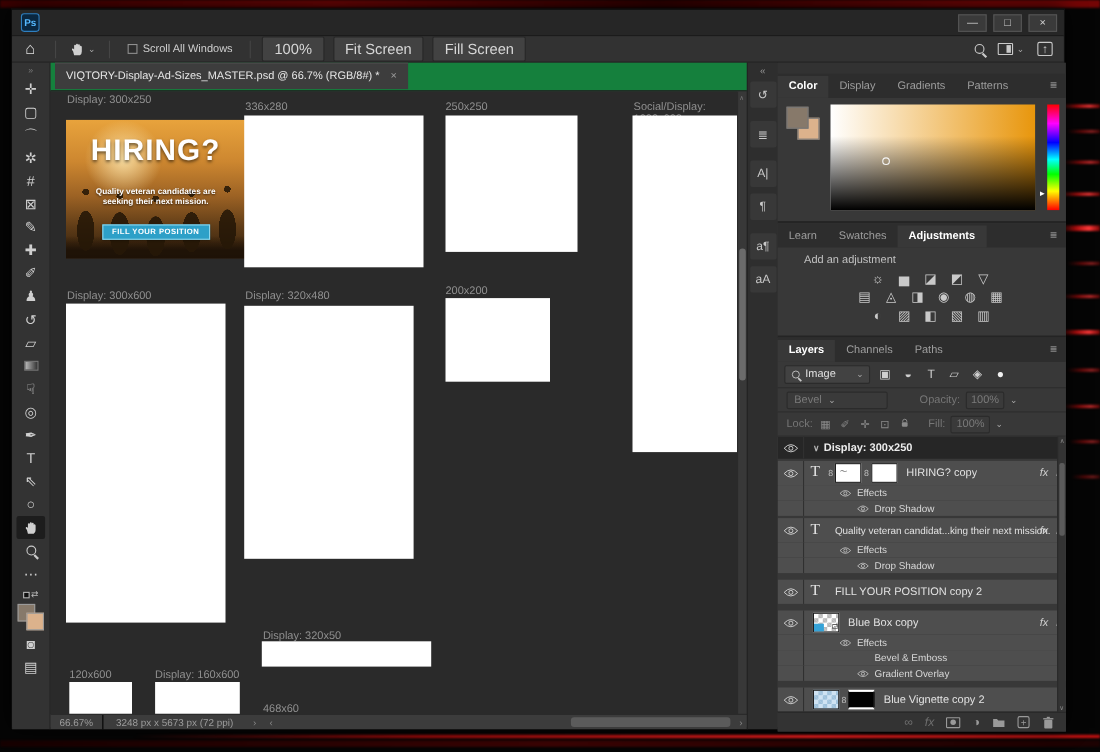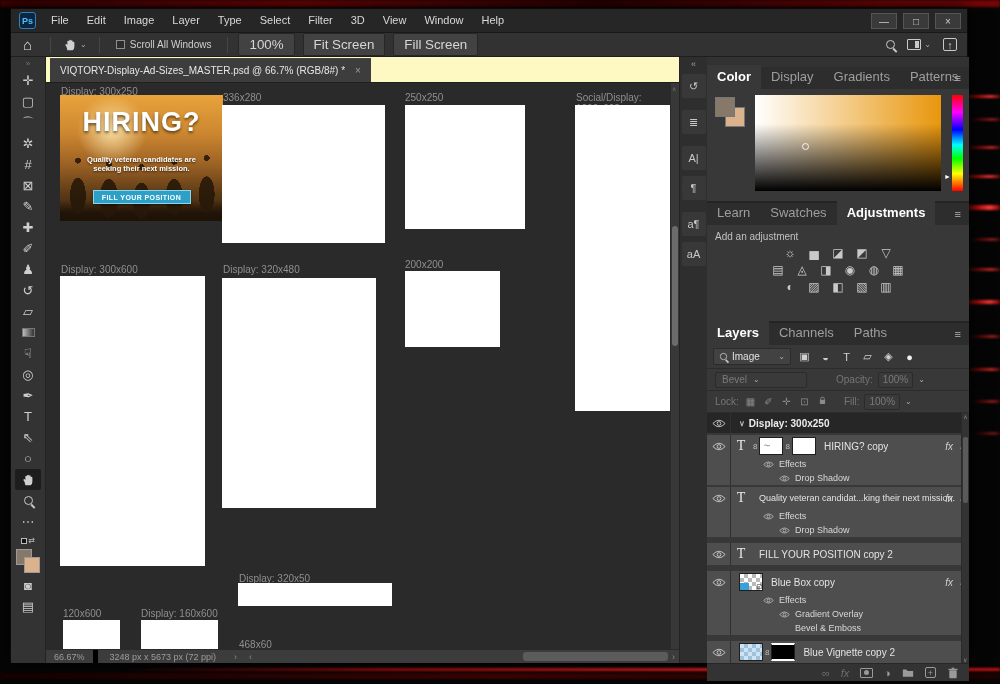--- a/index.html
+++ b/index.html
@@ -64,32 +64,32 @@
   .tool.selected { background:#1d1d1d; border-radius:2px; }
   .tool .ic { width:14px; height:14px; fill:#cfcfcf; }
   .grad-ic { width:13px; height:9px; background:linear-gradient(90deg,#bbb,#333); border:1px solid #777;}
   .mini-swap { display:flex; align-items:center; gap:1px; margin-top:4px; color:#bbb; font-size:8px;}
   .msq { width:6px; height:6px; border:1px solid #bbb; } .msq.f { background:#111; }
   .swatches { position:relative; width:26px; height:26px; margin-top:4px;}
   .sw-fg { position:absolute; left:1px; top:0; width:16px; height:16px; border:1px solid #9a9a9a; }
   .sw-bg { position:absolute; left:9px; top:8px; width:16px; height:16px; border:1px solid #9a9a9a; }
 
   
-  .tabbar { position:absolute; left:35px; top:48px; width:633px; height:26px; background:#fef9c3;
-            border-bottom:1px solid #1f1f1f; display:flex; align-items:center;}
+  .tabbar { position:absolute; left:35px; top:48px; width:633px; height:26px; background:#15803d;
+            border-bottom:1px solid #1f1f1f; display:flex; align-items:flex-start;}
   .doc-tab { height:24px; background:#3d3d3d; color:#e6e6e6; font-size:10px; display:flex;
              align-items:center; padding:0 10px; gap:10px; margin-left:4px; border-top:1px solid #4a4a4a;}
   .tab-close { color:#9a9a9a; font-size:10px; }
   .canvas { position:absolute; left:35px; top:74px; width:633px; height:566px; background:#2a2a2a;
             overflow:hidden; }
   .ab-label { position:absolute; color:#8f8f8f; font-size:10px; }
   .ab-rect { position:absolute; background:#ffffff; }
 
   
-  .hiring-ad { position:absolute; left:14px; top:12px; width:163px; height:126px; overflow:hidden;
+  .hiring-ad { position:absolute; left:14px; top:26px; width:163px; height:126px; overflow:hidden;
     background:
       radial-gradient(circle 50px at 32% 28%, rgba(255,235,180,.85), rgba(255,200,110,0) 70%),
       linear-gradient(180deg,#e8a33c 0%,#cd8730 30%,#9c6224 55%,#5d3b17 78%,#2e1d0d 100%); }
   .hiring-ad .figures { position:absolute; inset:0;
     background-image:
       radial-gradient(circle 5px at 11% 52%, #231607 60%, transparent 61%),
       radial-gradient(ellipse 13px 30px at 11% 80%, #231607 60%, transparent 61%),
       radial-gradient(circle 5px at 30% 55%, #231607 60%, transparent 61%),
       radial-gradient(ellipse 15px 32px at 30% 82%, #231607 60%, transparent 61%),
       radial-gradient(circle 5px at 50% 57%, #231607 60%, transparent 61%),
@@ -114,60 +114,60 @@
   .vscroll { position:absolute; right:0; top:0; width:9px; height:566px; background:#383838;
              border-left:1px solid #2a2a2a;}
   .vscroll .up { position:absolute; top:2px; left:1px; color:#777; font-size:6px; }
   .vthumb { position:absolute; left:1px; top:143px; width:6px; height:120px; background:#6b6b6b;
             border-radius:3px;}
 
   
   .statusbar { position:absolute; left:35px; top:640px; width:633px; height:14px; background:#3c3c3c;
                border-top:1px solid #2a2a2a; display:flex; align-items:center; font-size:9px;
                color:#9c9c9c; }
-  .sb-zoom { padding:0 8px; border-right:5px solid #000000; height:100%; display:flex; align-items:center;}
+  .sb-zoom { padding:0 8px; border-right:1px solid #000000; height:100%; display:flex; align-items:center;}
   .sb-dims { padding:0 12px; }
   .sb-arrow { padding:0 6px; color:#8a8a8a; }
   .hscroll { flex:1; height:100%; position:relative; }
   .hthumb { position:absolute; left:265px; top:2px; width:145px; height:9px; background:#5b5b5b;
             border-radius:3px; }
   .sb-right { padding:0 4px; color:#8a8a8a;}
 
   
   .side-strip { position:absolute; left:668px; top:48px; width:28px; height:606px; background:#2e2e2e;
                 border-left:1px solid #232323; display:flex; flex-direction:column; align-items:center;}
   .ss-collapse { color:#9a9a9a; font-size:9px; height:14px; line-height:14px;}
   .ss-btn { width:24px; height:24px; margin:3px 0; background:#383838; border-radius:2px; color:#c8c8c8;
             font-size:11px; display:flex; align-items:center; justify-content:center; }
   .ss-gap { height:6px; }
 
   
   .dock { position:absolute; left:696px; top:48px; width:262px; height:606px; background:#323232; }
   .panel { border-bottom:2px solid #242424; background:#383838;}
   .ptabs { display:flex; align-items:flex-end; background:#2d2d2d; height:22px; position:relative;}
-  .ptab { padding:4px 10px 5px; font-size:13px; color:#9e9e9e; }
+  .ptab { padding:4px 10px 5px; font-size:10px; color:#9e9e9e; }
   .ptab.active { background:#383838; color:#ffffff; font-weight:bold; }
   .pmenu { position:absolute; right:8px; top:5px; color:#b5b5b5; font-size:11px; }
 
   
   .color-body { position:relative; height:112px; }
   .cp-sw { position:absolute; left:8px; top:8px; width:34px; height:34px; }
   .cp-fg { position:absolute; left:0; top:0; width:20px; height:20px; border:1px solid #777; z-index:2;}
   .cp-bg { position:absolute; left:10px; top:10px; width:20px; height:20px; border:1px solid #777; }
   .sat-field { position:absolute; left:48px; top:6px; width:186px; height:96px;
     background: linear-gradient(to top, #000, rgba(0,0,0,0) 70%),
                 linear-gradient(to right, #ffffff, #e8960c); }
   .sat-cursor { position:absolute; left:25%; top:50%; width:7px; height:7px; border:1px solid #f5f5f5;
                 border-radius:50%; }
   .hue-bar { position:absolute; right:6px; top:6px; width:11px; height:96px;
     background:linear-gradient(to bottom,#f00,#f0f 18%,#00f 36%,#0ff 52%,#0f0 66%,#ff0 82%,#f00); }
   .hue-ptr { position:absolute; right:18px; top:84px; color:#fff; font-size:7px; }
 
   
-  .adj-body { padding:4px 8px 24px; }
+  .adj-body { padding:4px 8px 8px;margin-left:16px; }
   .adj-prompt { font-size:10px; color:#c0c0c0; margin:2px 0 4px; }
   .adj-row { display:flex; justify-content:center; gap:7px; margin:3px 0; }
   .adj-ic { width:17px; height:14px; color:#c9c9c9; font-size:12px; display:flex; align-items:center;
             justify-content:center; }
 
   
   .layers-panel { height:358px; position:relative; border-bottom:none; }
   .lfilter { display:flex; align-items:center; height:24px; padding:0 6px; gap:6px;
              border-bottom:1px solid #2c2c2c;}
   .kind-sel { display:flex; align-items:center; gap:4px; background:#424242; border:1px solid #2b2b2b;
@@ -275,34 +275,20 @@
   <div class="streak sr" style="top:368px;width:34px;opacity:.7"></div>
   <div class="streak sr" style="top:400px;width:28px;opacity:.5"></div>
   <div class="streak sr" style="top:432px;width:26px;opacity:.4"></div>
   <div class="streak st-b1"></div>
   <div class="streak st-b2"></div>
 
   <div class="ps-window">
 
     <div class="menubar">
       <div class="ps-logo">Ps</div>
-      <div class="menus">
-
-      <span class="menu-item">File</span>
-          <span class="menu-item">Edit</span>
-          <span class="menu-item">Image</span>
-          <span class="menu-item">Layer</span>
-          <span class="menu-item">Type</span>
-          <span class="menu-item">Select</span>
-          <span class="menu-item">Filter</span>
-          <span class="menu-item">3D</span>
-          <span class="menu-item">View</span>
-          <span class="menu-item">Window</span>
-          <span class="menu-item">Help</span>
-        </div>
       <div class="win-controls">
         <span class="wbtn">—</span>
         <span class="wbtn">□</span>
         <span class="wbtn">×</span>
       </div>
     </div>
 
     <div class="optionsbar">
       <span class="ob-home">⌂</span>
       <span class="ob-sep"></span>
@@ -648,30 +634,30 @@
             <span class="gut"></span>
               <span class="ind1"></span>
             <svg class="eye eff-eye">
                 <use href="#i-eye"></use>
               </svg>
             <span>Effects</span>
           </div>
           <div class="lr sel eff">
             <span class="gut"></span>
               <span class="ind2"></span>
+              <span style="width:16px"></span>
+            <span>Bevel &amp; Emboss</span>
+          </div>
+          <div class="lr sel eff">
+            <span class="gut"></span>
+              <span class="ind2"></span>
             <svg class="eye eff-eye">
                 <use href="#i-eye"></use>
               </svg>
             <span>Gradient Overlay</span>
-          </div>
-          <div class="lr sel eff">
-            <span class="gut"></span>
-              <span class="ind2"></span>
-              <span style="width:16px"></span>
-            <span>Bevel &amp; Emboss</span>
           </div>
 
           <div class="lr sel layer" style="margin-top:6px">
             <span class="gut">
                 <svg class="eye">
                   <use href="#i-eye"></use>
                 </svg>
               </span>
             <span style="width:8px"></span>
             <span class="thumb checker-blue"></span>

